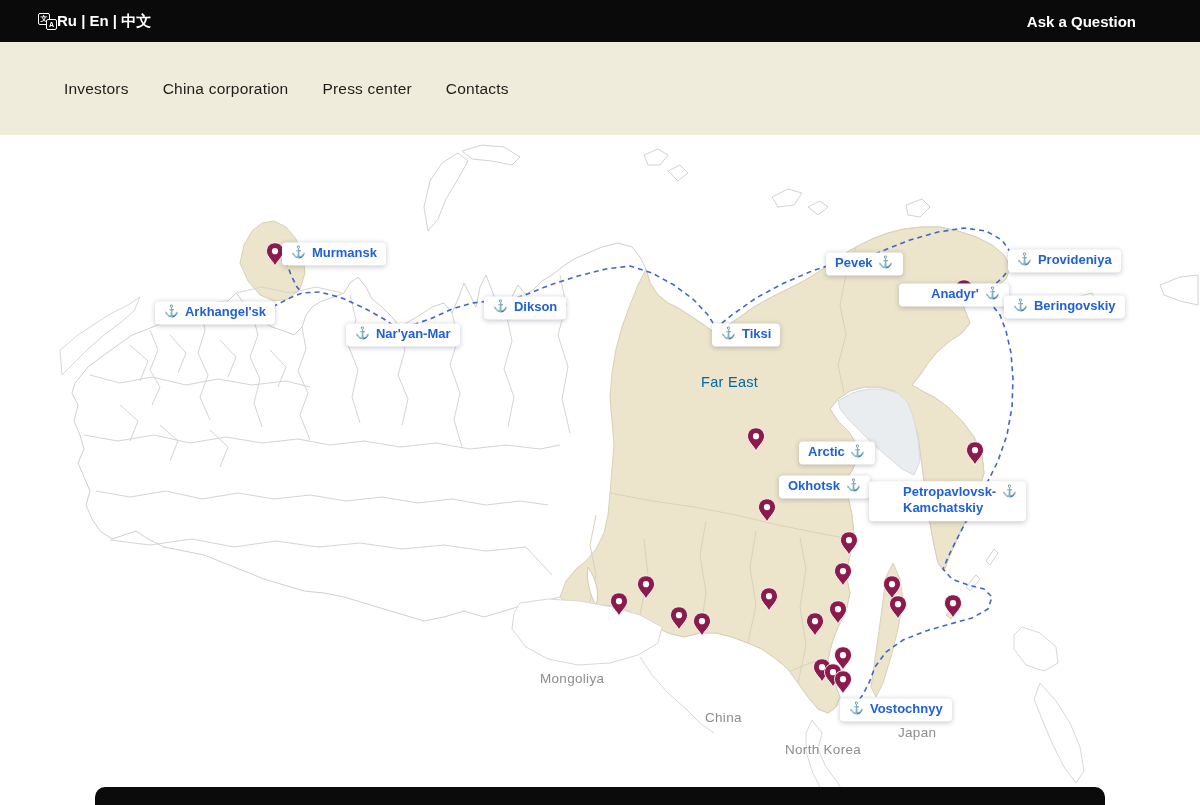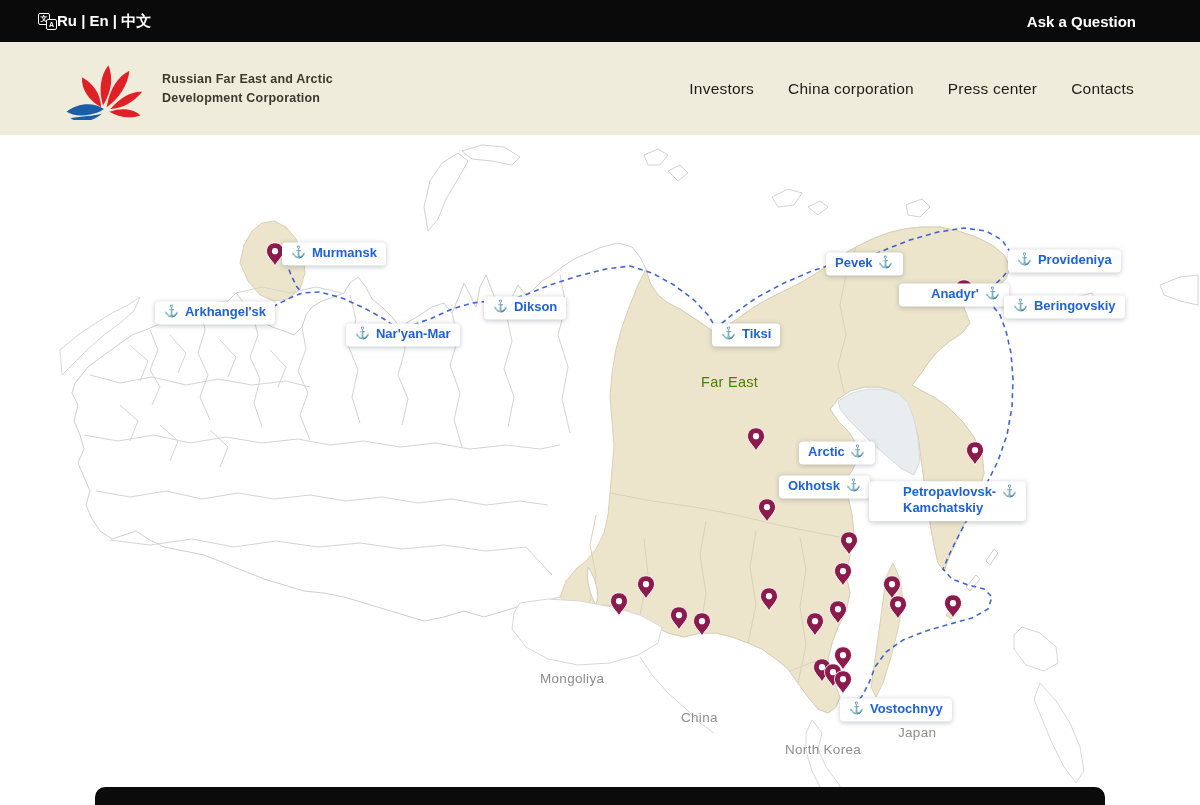--- a/index.html
+++ b/index.html
@@ -29,59 +29,40 @@
   
   .map{position:relative;width:1200px;height:670px;background:#fff;}
   .map svg.geo{position:absolute;left:0;top:0;}
   .pill{position:absolute;display:inline-flex;align-items:flex-start;gap:6px;
     background:#fff;border-radius:4px;padding:3px 9px 4px;white-space:nowrap;
     font-size:13px;font-weight:bold;color:var(--accent);
     box-shadow:0 1px 5px rgba(55,60,85,.28);transform:translateY(-50%);cursor:pointer;}
   .pill .anchor{font-size:12px;line-height:1.25;}
   .pill .pill-text{line-height:1.25;text-align:left;}
   .country{position:absolute;color:#8d8d8d;font-size:13.5px;letter-spacing:.3px;}
-  .country.big{font-size:14.5px;color:#4d7c0f;}
+  .country.big{font-size:14.5px;color:#0369a1;}
   
   .footer-bar{position:absolute;left:95px;right:95px;top:787px;height:18px;
     background:#0b0b0b;border-radius:10px 10px 0 0;}
 </style>
 </head>
 <body>
 
 <div class="topbar">
   <div class="lang">
     <span class="tr-icon">
       <span class="b1">文</span>
       <span class="b2">A</span>
     </span>
     <span>Ru | En | 中文</span>
   </div>
   <div class="ask">Ask a Question</div>
 </div>
 
 <div class="header">
-  <div class="brand">
-    <svg width="78" height="62" viewBox="-42 -28 84 68">
-      <g fill="#df2127" stroke="none">
-        <path d="M-2,26 C-16,18 -24,6 -23,-7 C-11,0 -3,10 -2,26 Z"></path>
-        <path d="M0,24 C-5,8 -3,-9 6,-20 C11,-7 10,8 0,24 Z"></path>
-        <path d="M4,26 C7,7 16,-8 29,-14 C27,2 18,16 4,26 Z"></path>
-        <path d="M8,28 C19,15 32,8 43,9 C34,20 22,27 8,28 Z"></path>
-        <path d="M7,31 C21,26 34,28 41,35 C30,39 16,37 7,31 Z"></path>
-      </g>
-      <g fill="#1b5ea8">
-        <path d="M-40,31 C-28,21 -10,20 1,28 C-3,31 -8,33 -14,34 C-24,36 -34,35 -40,31 Z"></path>
-        <path d="M-36,38 C-24,36 -10,36 -1,33 C-8,40 -20,43 -30,41 C-32,40 -34,39 -36,38 Z"></path>
-      </g>
-    </svg>
-    <div class="brand-text">
-      <div>Russian Far East and Arctic</div>
-      <div>Development Corporation</div>
-    </div>
-  </div>
   <ul class="nav" id="main-nav">
       <li>Investors</li>
       <li>China corporation</li>
       <li>Press center</li>
       <li>Contacts</li>
     </ul>
 </div>
 
 <div class="map" id="map">
   <svg class="geo" width="1200" height="670" viewBox="0 0 1200 670">
@@ -307,21 +288,21 @@
         </g>
         <g transform="translate(843,559)">
           <path d="M0,0C-1.8,-4.6 -8.5,-9.4 -8.5,-14.6C-8.5,-19.8 -4.7,-23.2 0,-23.2C4.7,-23.2 8.5,-19.8 8.5,-14.6C8.5,-9.4 1.8,-4.6 0,0Z" fill="#8a1b4c" stroke="rgba(255,255,255,0.9)" stroke-width="1"></path>
           <circle cx="0" cy="-14.8" r="3.1" fill="#fff"></circle>
         </g>
       </g>
   </svg>
 
 <div class="country big" style="left: 701px; top: 239px;">Far East</div>
     <div class="country" style="left: 540px; top: 536px;">Mongoliya</div>
-    <div class="country" style="left: 681px; top: 575px;">China</div>
+    <div class="country" style="left: 705px; top: 575px;">China</div>
     <div class="country" style="left: 785px; top: 607px;">North Korea</div>
     <div class="country" style="left: 898px; top: 590px;">Japan</div>
     <div class="pill" style="left: 282px; top: 119px;">
       <span class="anchor">⚓</span>
       <span class="pill-text">Murmansk</span>
     </div>
     <div class="pill" style="left: 155px; top: 178px;">
       <span class="anchor">⚓</span>
       <span class="pill-text">Arkhangel'sk</span>
     </div>

